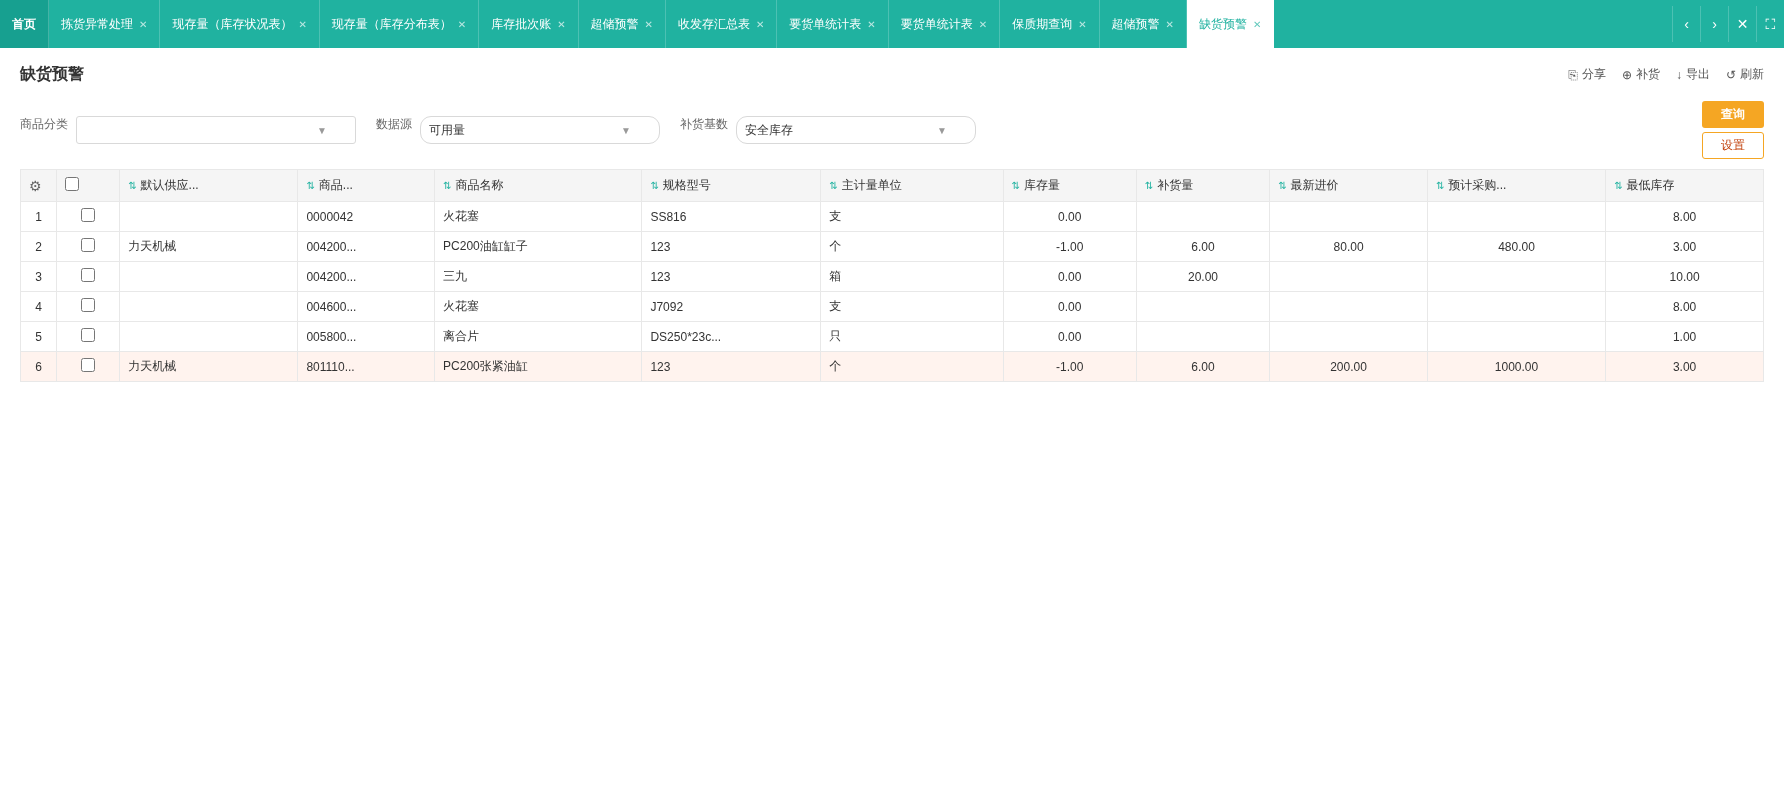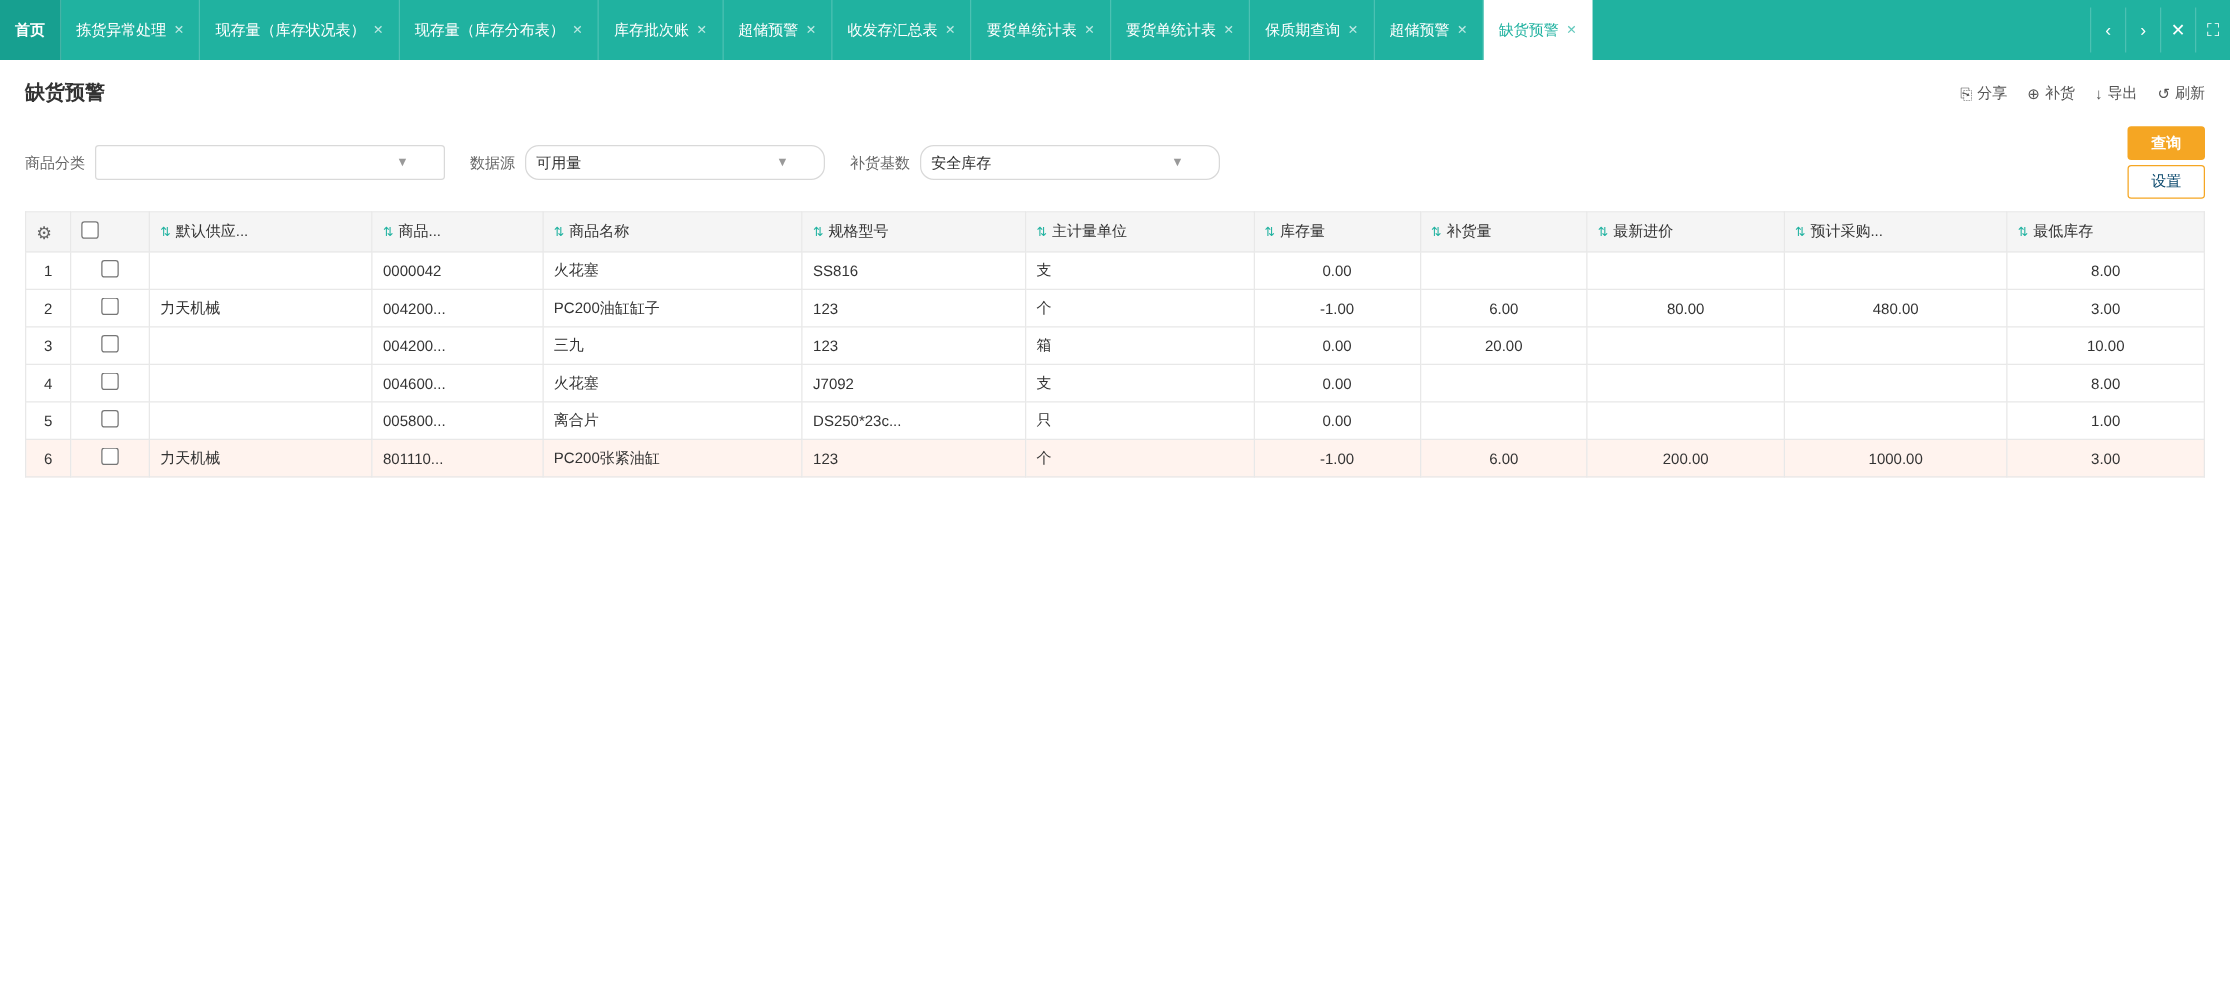--- a/index.html
+++ b/index.html
@@ -94,21 +94,20 @@
 
     
     .filter-row {
       display: flex;
       align-items: center;
       gap: 20px;
       margin-bottom: 10px;
     }
     .filter-group {
       display: flex;
-      align-items: center;
       gap: 8px;
     }
     .filter-label {
       color: #666;
       font-size: 12px;
       white-space: nowrap;
     }
     .filter-select {
       border: 1px solid #d9d9d9;
       border-radius: 3px;
@@ -139,21 +138,21 @@
       color: #fff;
       border: none;
       border-radius: 3px;
       padding: 5px 18px;
       font-size: 12px;
       cursor: pointer;
       font-weight: bold;
     }
     .btn-settings {
       background: #fff;
-      color: #0c4a6e;
+      color: #c2410c;
       border: 1px solid #f5a623;
       border-radius: 3px;
       padding: 4px 18px;
       font-size: 12px;
       cursor: pointer;
     }
 
     
     .data-table {
       width: 100%;

